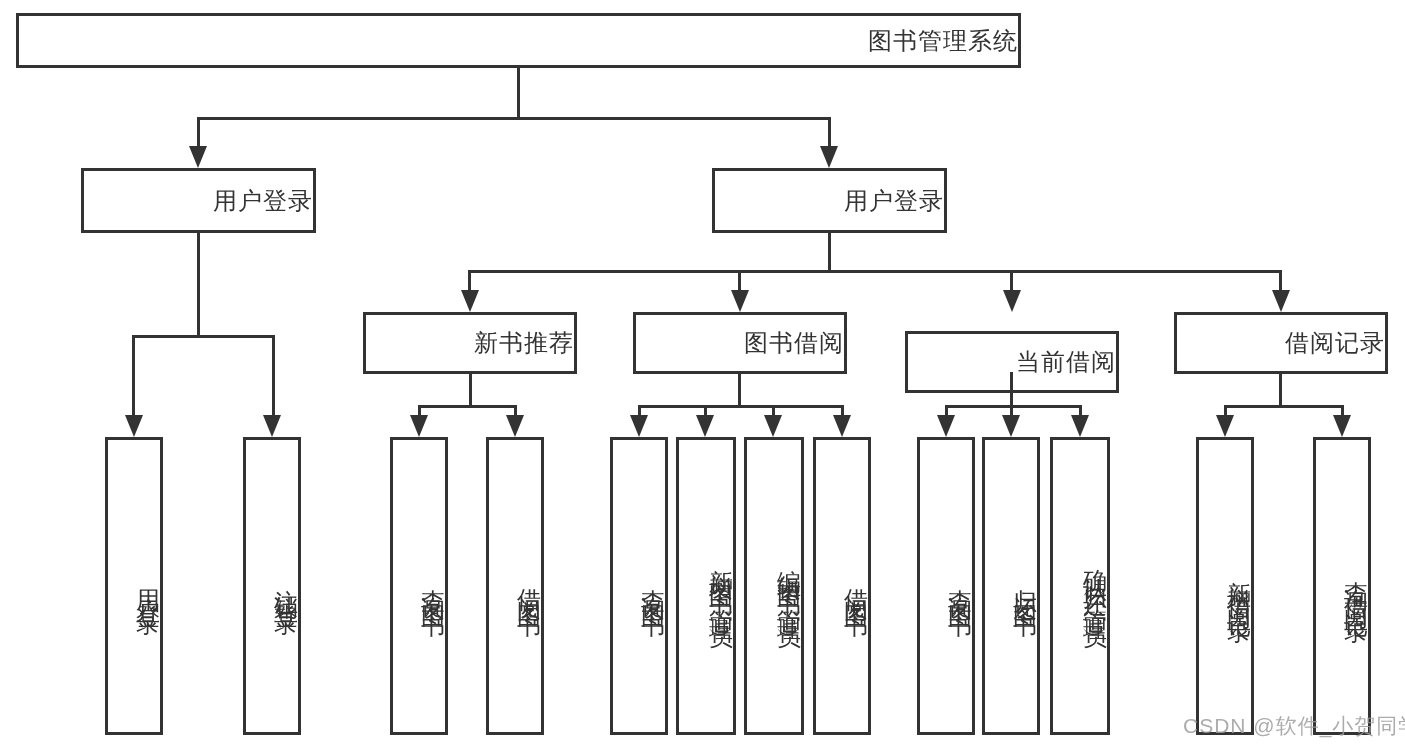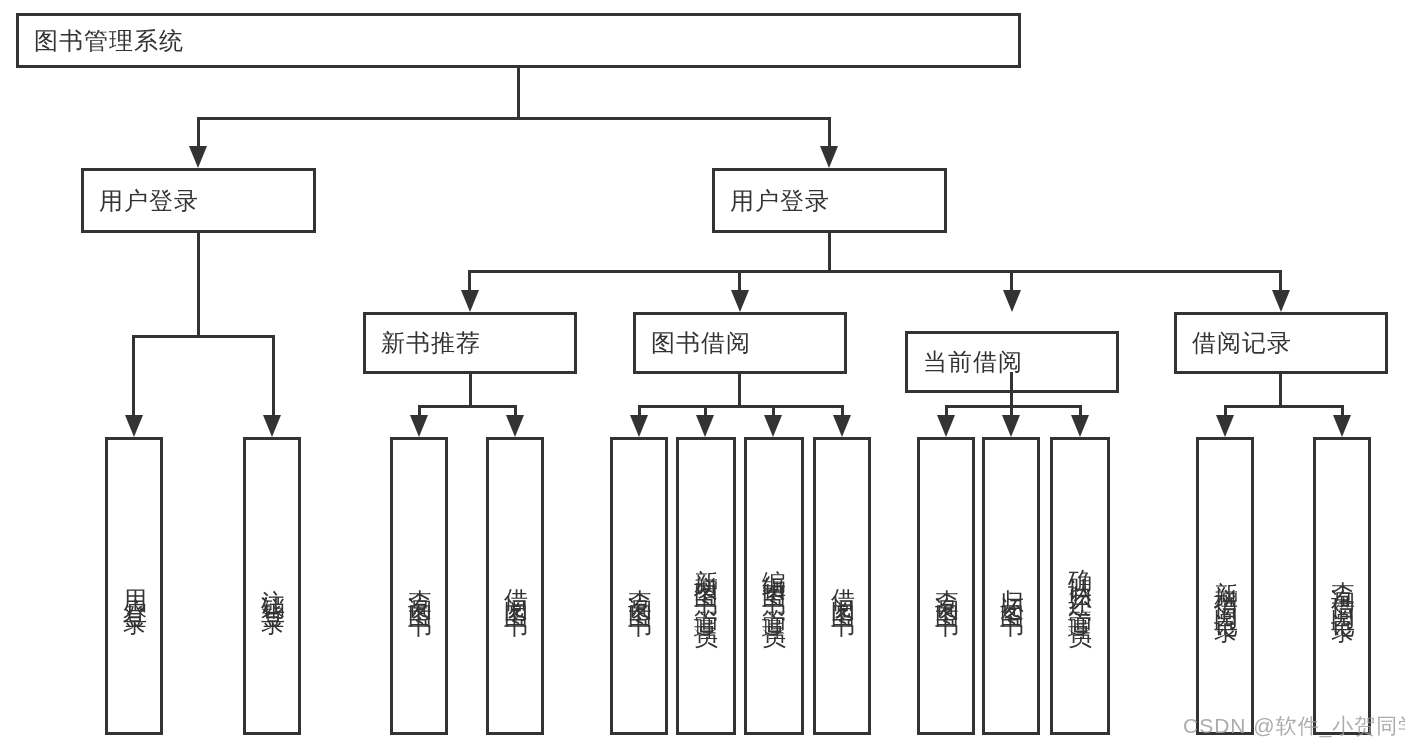--- a/index.html
+++ b/index.html
@@ -12,25 +12,24 @@
     color: #333333;
     overflow: hidden;
   }
   .box {
     position: absolute;
     box-sizing: border-box;
     border: 3px solid #333333;
     background: #ffffff;
     display: flex;
     align-items: center;
-    justify-content: flex-start;
+    justify-content: flex-end;
     font-size: 24px;
     color: #333333;
     letter-spacing: 1px;
-    padding-left: 15px;
   }
   .vbox span {
     writing-mode: vertical-rl;
     text-orientation: mixed;
     letter-spacing: 8px;
     line-height: 1;
     white-space: nowrap;
   }
   .hline, .vline { position: absolute; background: #333333; }
   .arrow {

